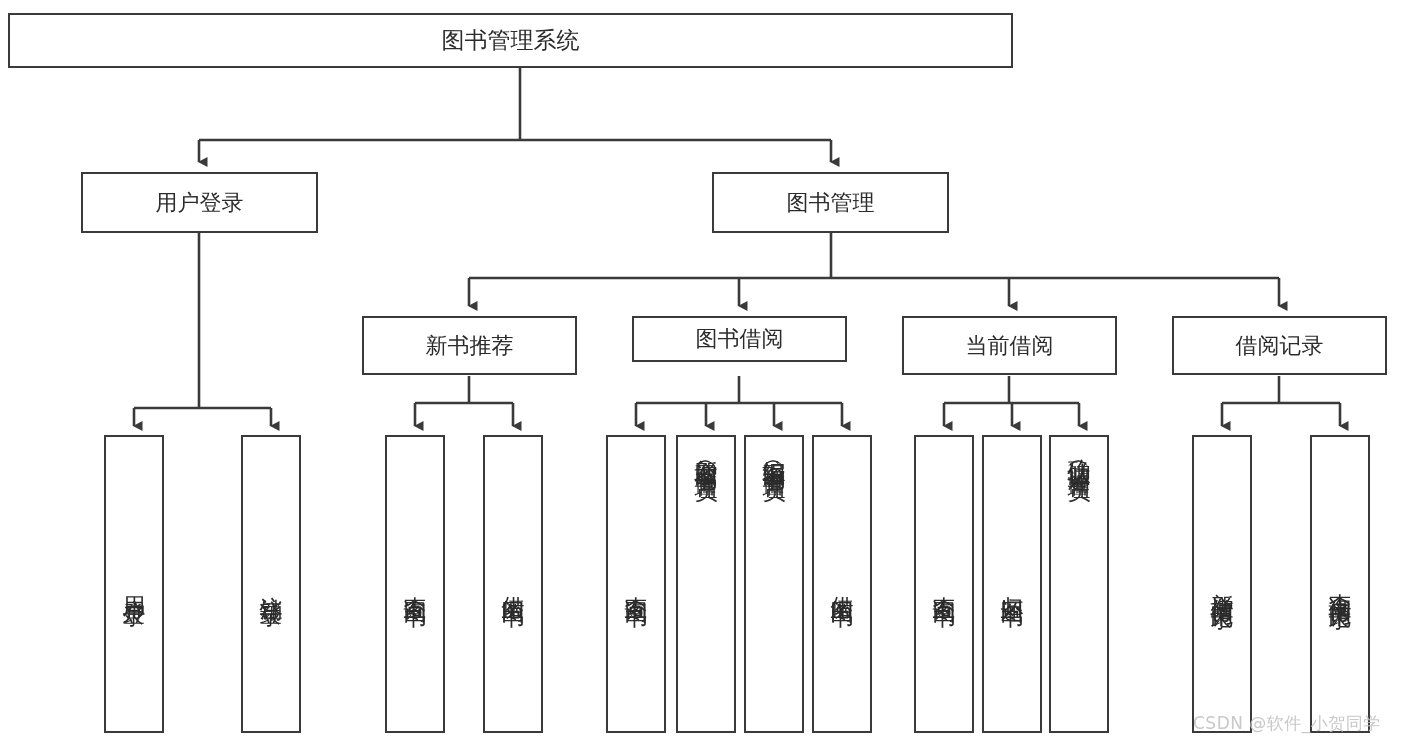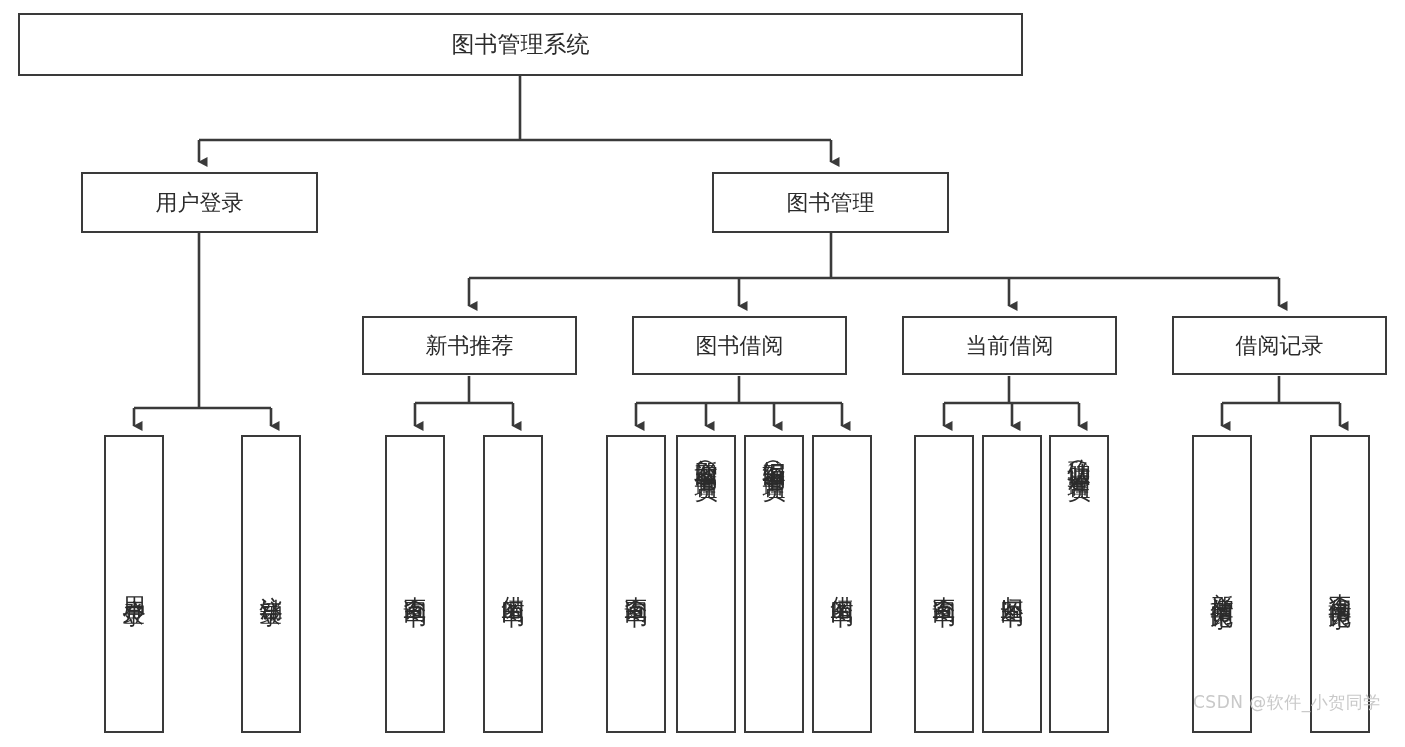--- a/index.html
+++ b/index.html
@@ -62,21 +62,21 @@
     white-space: nowrap;
     line-height: 1;
   }
   .node.vertical.centered {
     align-items: center;
     padding-top: 0;
   }
   .watermark {
     position: absolute;
     left: 1193px;
-    top: 691px;
+    top: 712px;
     font-size: 17px;
     color: #c9c9c9;
     letter-spacing: 0.5px;
     white-space: nowrap;
     user-select: none;
   }
 </style>
 </head>
 <body>
 
@@ -125,37 +125,37 @@
       <path d="M1012,403 L1012,426" marker-end="url(#arrow)"></path>
       <path d="M1079,403 L1079,426" marker-end="url(#arrow)"></path>
 
       <path d="M1279,376 L1279,403"></path>
       <path d="M1222,403 L1340,403"></path>
       <path d="M1222,403 L1222,426" marker-end="url(#arrow)"></path>
       <path d="M1340,403 L1340,426" marker-end="url(#arrow)"></path>
     </g>
   </svg>
 
-  <div class="node horizontal root" style="left:18px; top:13px; width:1005px; height:63px;">
+  <div class="node horizontal root" style="left:8px; top:13px; width:1005px; height:55px;">
     <span class="node-label">图书管理系统</span>
   </div>
 
   <div class="node horizontal" style="left:81px; top:172px; width:237px; height:61px;">
     <span class="node-label">用户登录</span>
   </div>
 
   <div class="node horizontal" style="left:362px; top:316px; width:215px; height:59px;">
     <span class="node-label">新书推荐</span>
   </div>
 
   <div class="node horizontal" style="left:712px; top:172px; width:237px; height:61px;">
     <span class="node-label">图书管理</span>
   </div>
 
-  <div class="node horizontal" style="left:632px; top:316px; width:215px; height:59px;">
+  <div class="node horizontal" style="left:632px; top:316px; width:215px; height:46px;">
     <span class="node-label">图书借阅</span>
   </div>
 
   <div class="node horizontal" style="left:902px; top:316px; width:215px; height:59px;">
     <span class="node-label">当前借阅</span>
   </div>
 
   <div class="node horizontal" style="left:1172px; top:316px; width:215px; height:59px;align-items:center;">
     <span class="node-label">借阅记录</span>
   </div>

